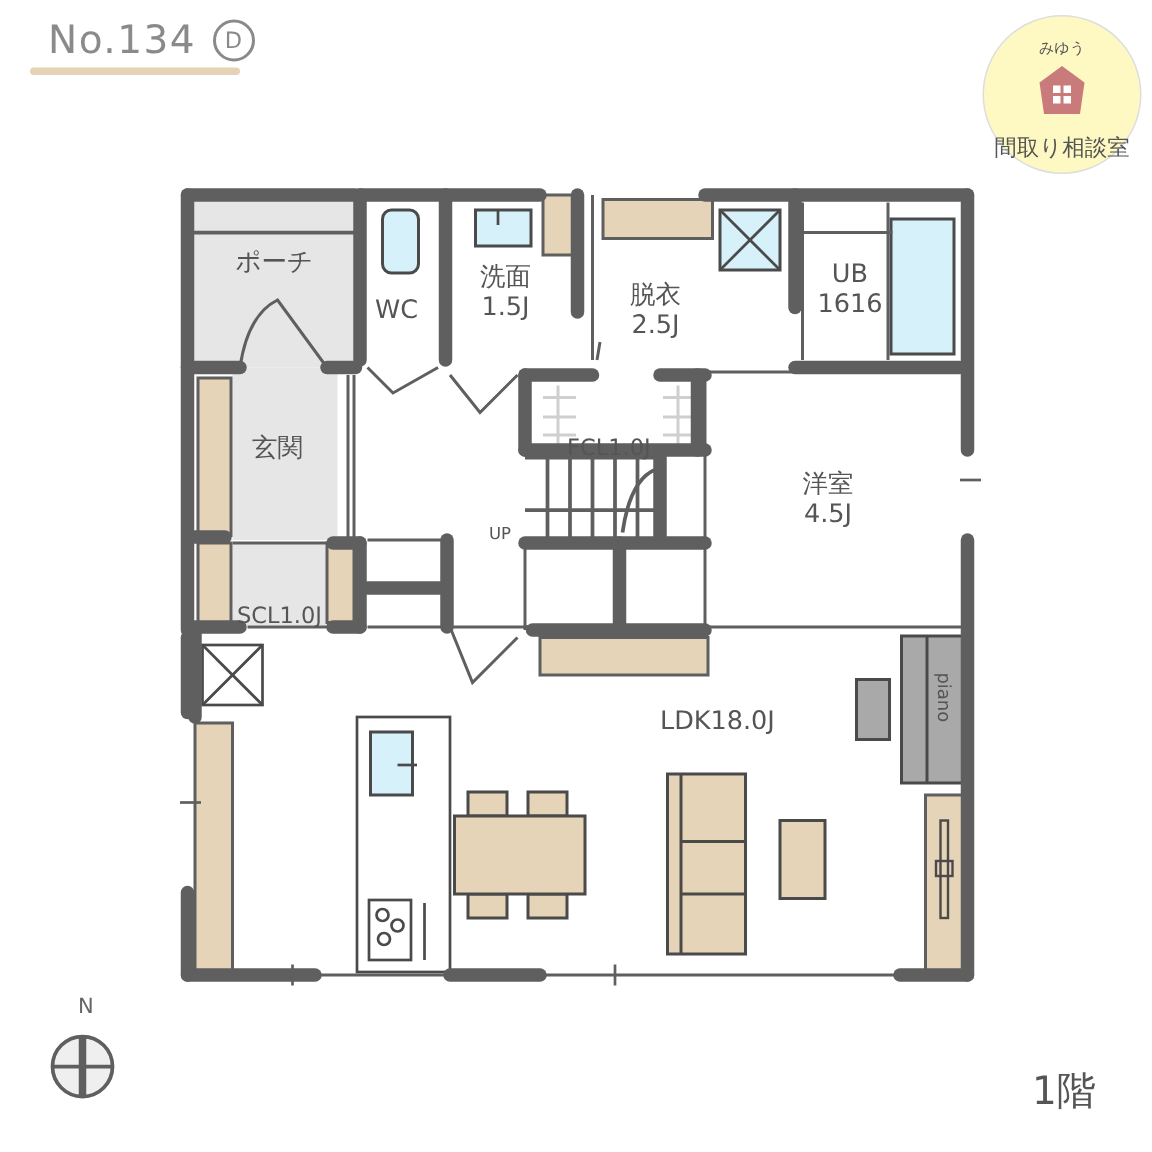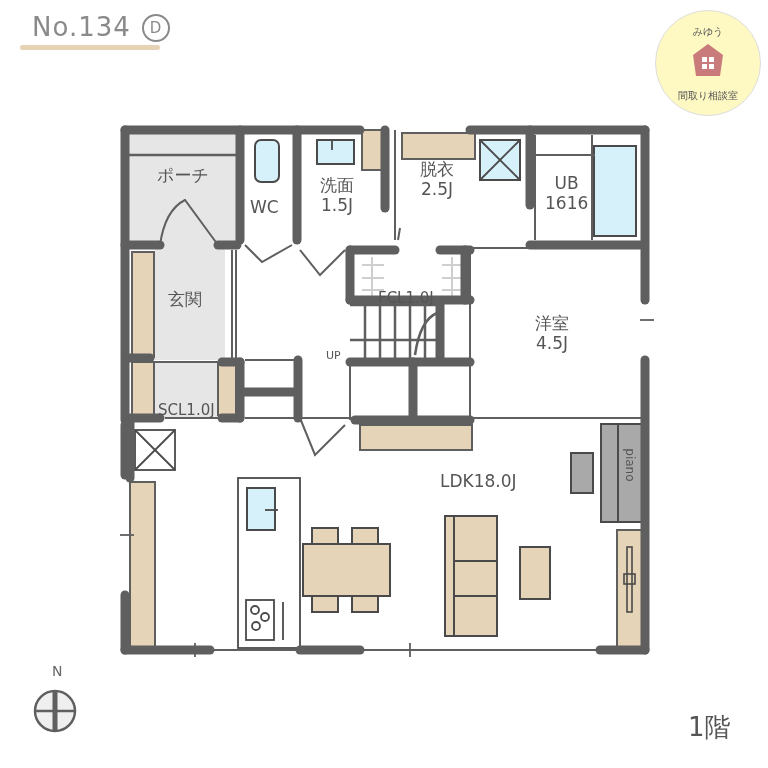--- a/index.html
+++ b/index.html
@@ -3,21 +3,21 @@
 <meta charset="utf-8">
 <style>
   html,body{margin:0;padding:0;background:#fff;}
   body{width:768px;height:768px;position:relative;overflow:hidden;font-family:"DejaVu Sans","Liberation Sans",sans-serif;color:#555;}
   .abs{position:absolute;}
   #plan-title{left:32px;top:12px;font-size:26px;color:#8a8a8a;letter-spacing:1px;font-family:"DejaVu Sans",sans-serif;}
   #plan-title-underline{left:20px;top:45px;width:140px;height:5px;background:#e6d2b5;border-radius:3px;}
   #logo{left:655px;top:10px;width:104px;height:104px;border-radius:50%;border:1.5px solid #ddd;background:#fef9c3;}
   #logo .brand{position:absolute;top:14px;width:100%;text-align:center;font-size:10px;color:#555;}
   #logo .house{position:absolute;left:36px;top:32px;}
-  #logo .sub{position:absolute;top:78px;width:100%;text-align:center;font-size:10px;color:#555;}
+  #logo .sub{position:absolute;top:78px;width:100%;text-align:center;font-size:15px;color:#555;}
   svg#floor{position:absolute;left:0;top:0;}
   .label{position:absolute;font-size:17px;color:#555;line-height:1.15;text-align:center;white-space:nowrap;}
   .label.small{font-size:15px;margin-top:24px;}
   #compass-n{left:52px;top:663px;font-size:14px;color:#666;}
   #floor-label{left:688px;top:710px;font-size:26px;color:#555;}
 </style>
 </head>
 <body>
 
 <div id="plan-title" class="abs">
@@ -205,21 +205,21 @@
     <line x1="360" y1="650" x2="600" y2="650"></line>
   </g>
 </svg>
 
 <div class="label" style="left:157px;top:166px;">ポーチ</div>
 <div class="label" style="left:250px;top:198px;">WC</div>
 <div class="label" style="left:320px;top:176px;">
   <div>洗面</div>
   <div>1.5J</div>
 </div>
-<div class="label" style="left:420px;top:160px;text-align:center;">
+<div class="label" style="left:420px;top:188px;text-align:center;">
   <div>脱衣</div>
   <div>2.5J</div>
 </div>
 <div class="label" style="left:545px;top:174px;">
   <div>UB</div>
   <div>1616</div>
 </div>
 <div class="label small" style="left:378px;top:266px;">FCL1.0J</div>
 <div class="label" style="left:168px;top:290px;">玄関</div>
 <div class="label small" style="left:158px;top:378px;">SCL1.0J</div>

